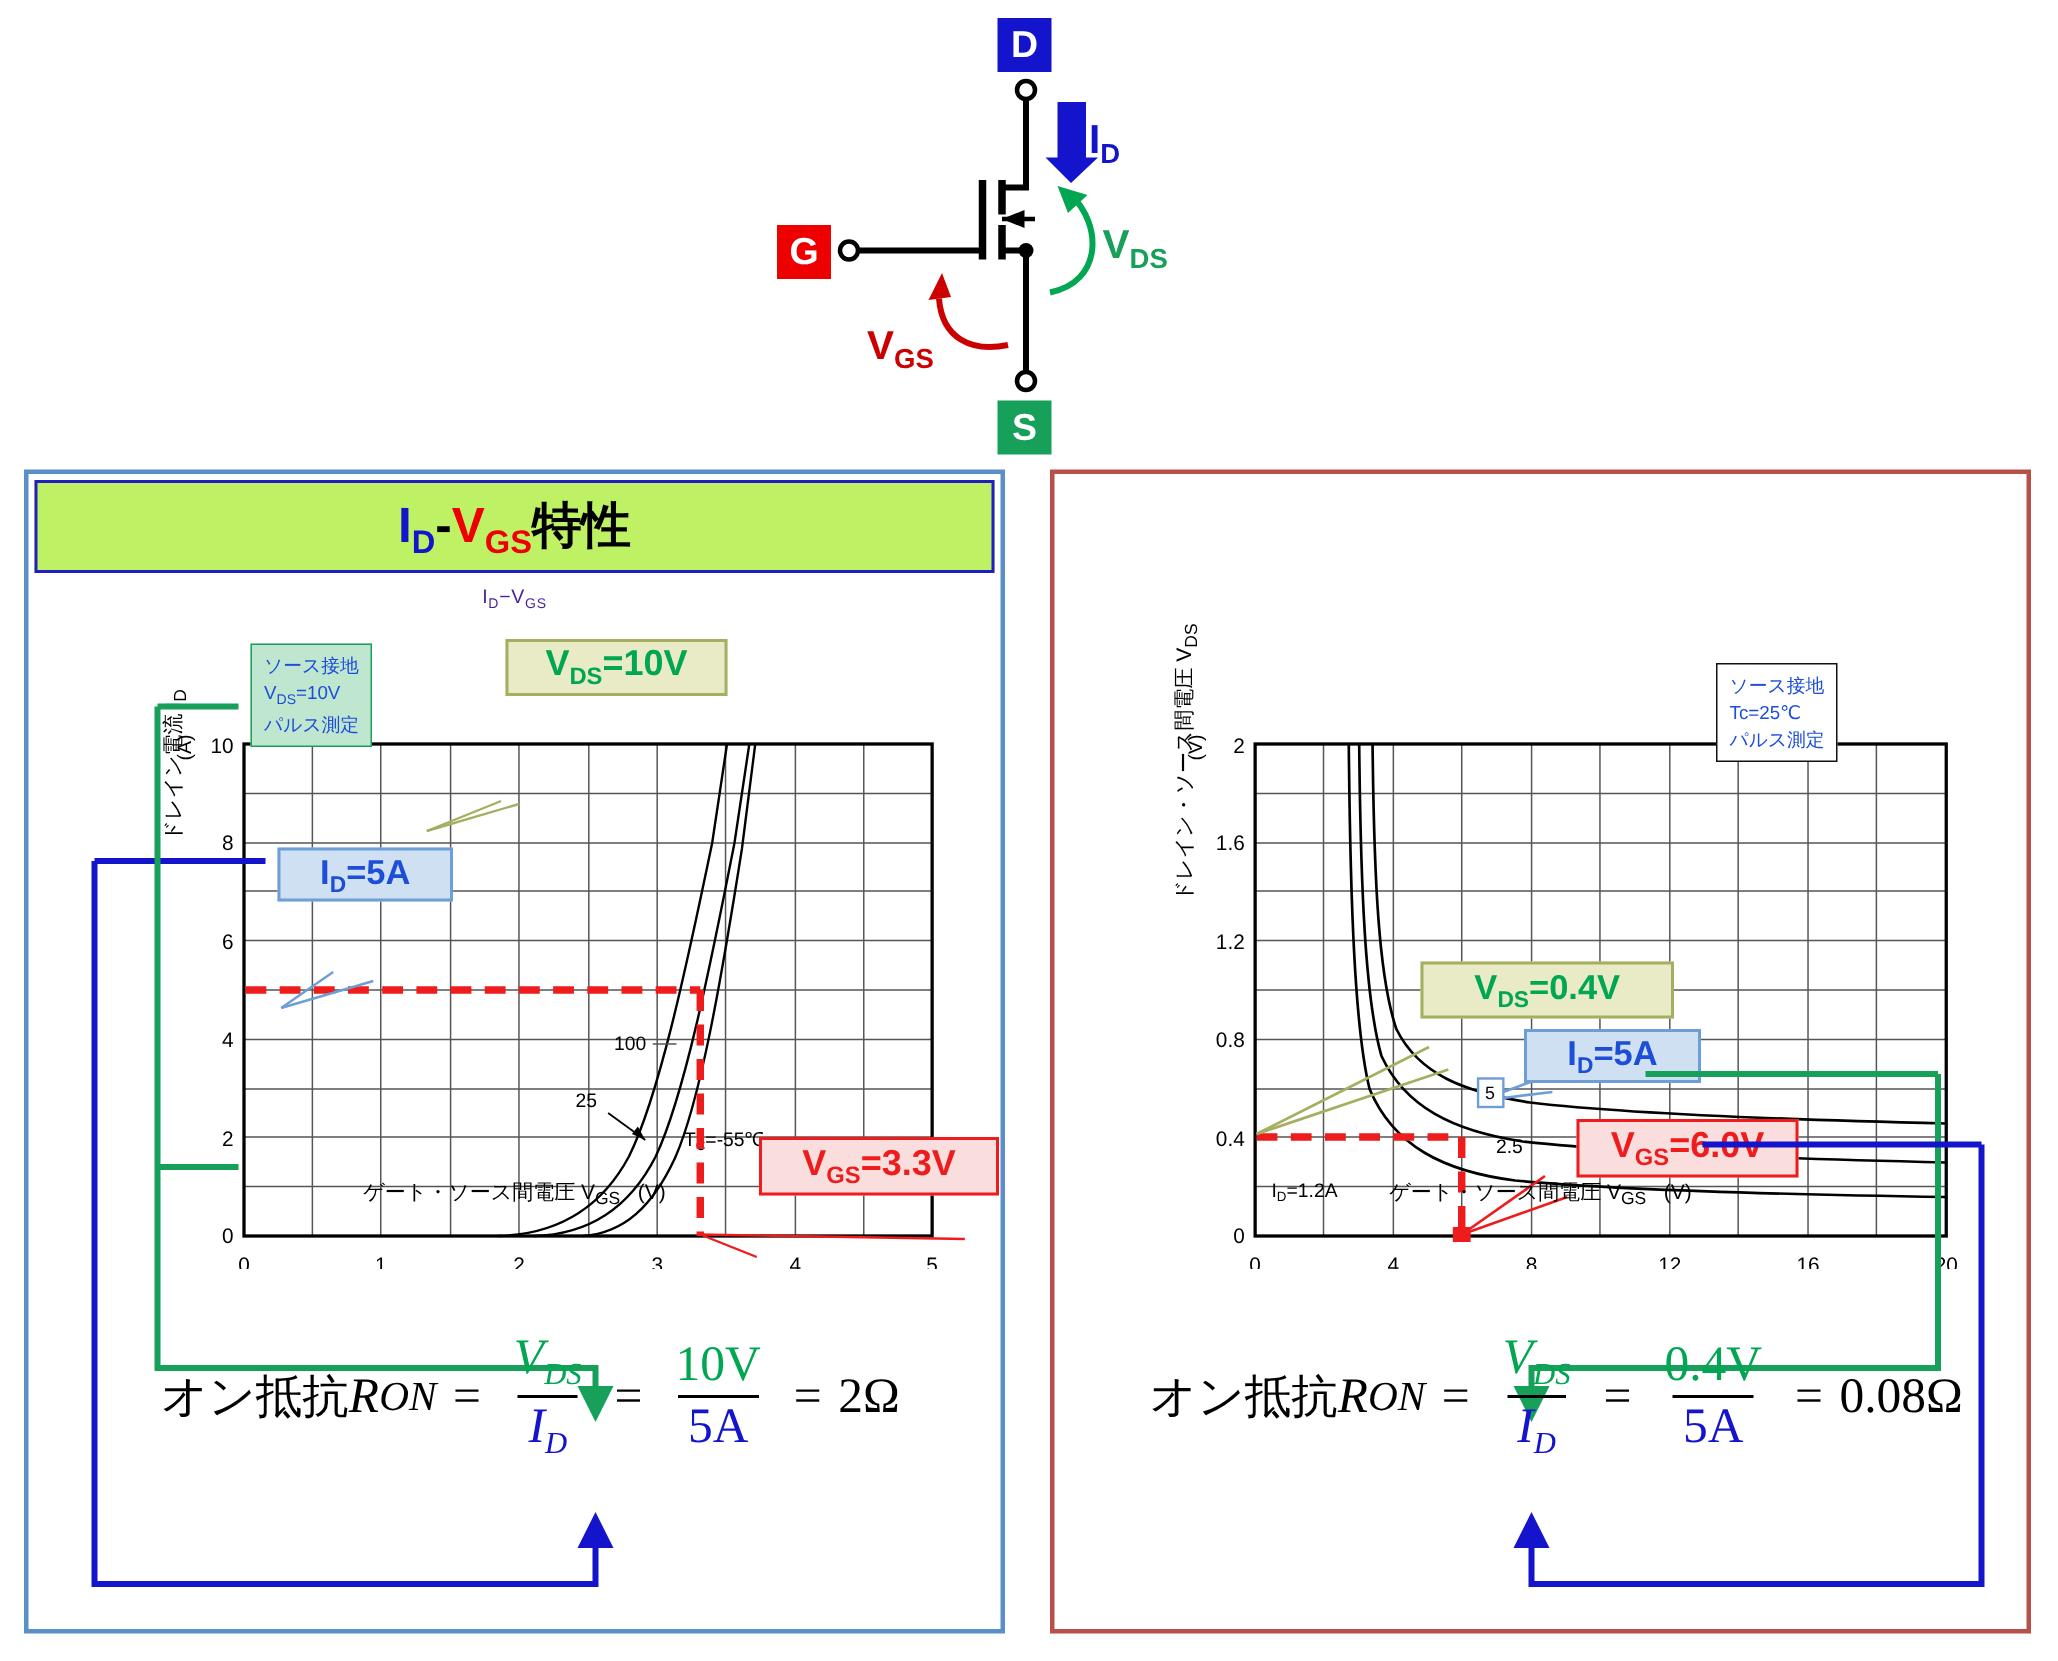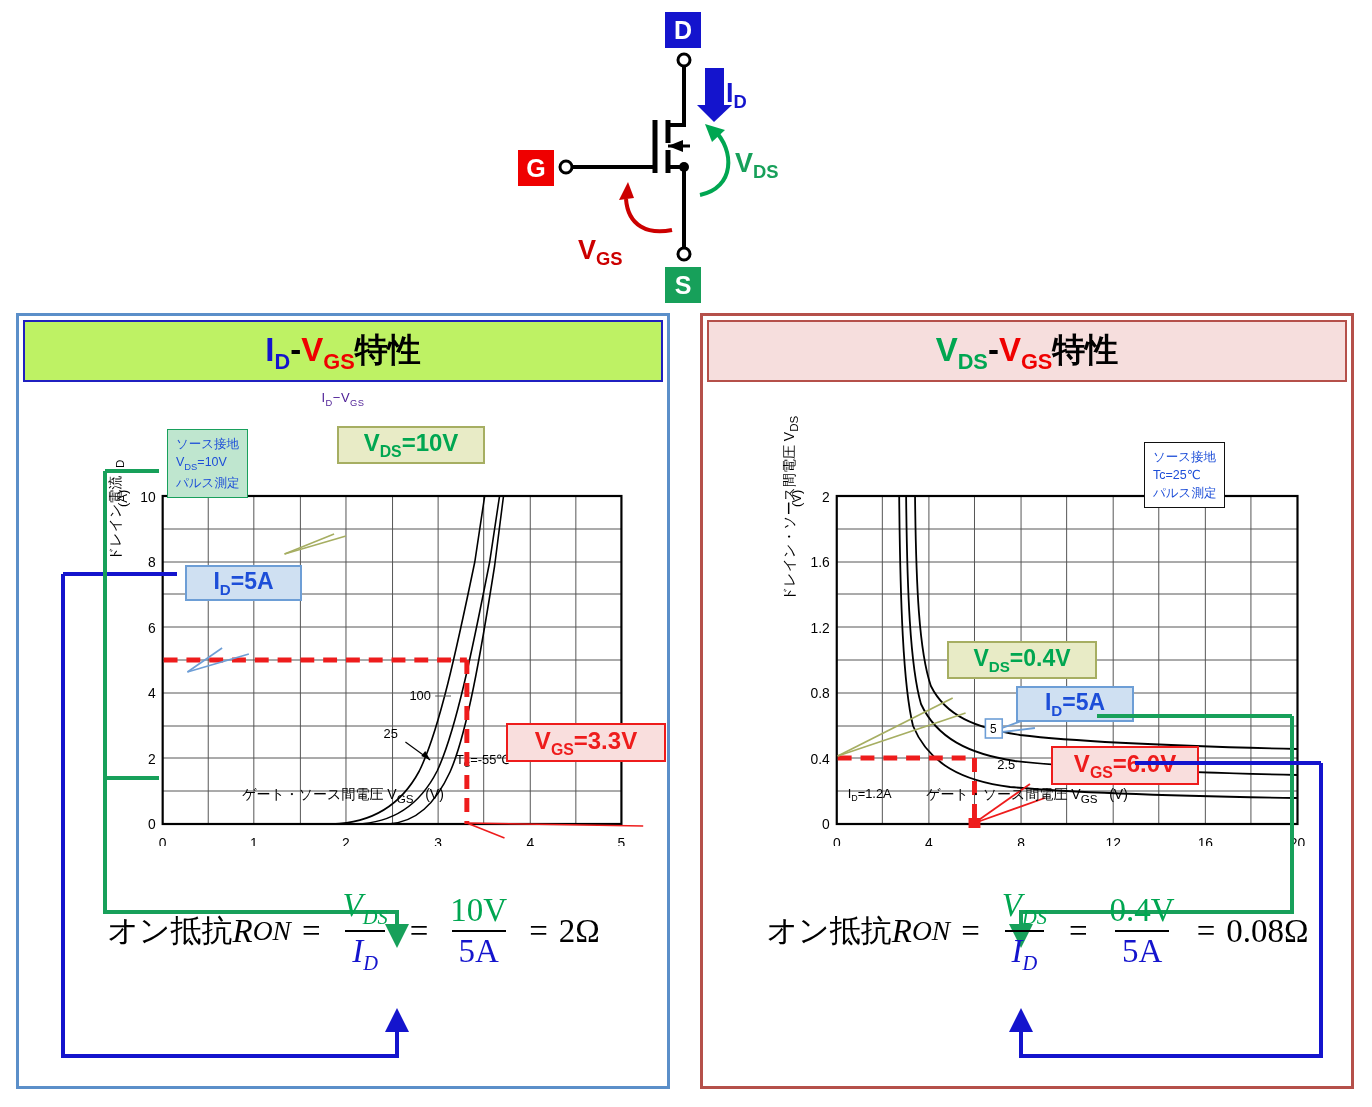--- a/index.html
+++ b/index.html
@@ -13,21 +13,21 @@
             align-items:center;justify-content:center;color:#fff;
             font-weight:bold;font-size:25px;line-height:1;}
   #term-d{left:665px;top:12px;background:#1414cd;}
   #term-g{left:518px;top:150px;background:#ef0000;}
   #term-s{left:665px;top:267px;background:#17a05a;}
 
   .lbl{position:absolute;font-weight:bold;white-space:nowrap;line-height:1;}
   .lbl sub{font-size:.68em;}
   #lbl-id{left:726px;top:80px;font-size:27px;color:#1414cd;}
   #lbl-vds{left:735px;top:150px;font-size:27px;color:#17a05a;}
-  #lbl-vgs{left:578px;top:217px;font-size:27px;color:#cc0000;margin-top:20px;}
+  #lbl-vgs{left:578px;top:217px;font-size:27px;color:#cc0000;}
 
   
   .panel{position:absolute;top:313px;width:654px;height:776px;background:#fff;
          box-sizing:border-box;}
   #panel-left{left:16px;border:3px solid #5b8fc9;}
   #panel-right{left:700px;border:3px solid #b5504a;}
 
   .panel-head{position:absolute;left:4px;top:4px;right:4px;height:62px;
               box-sizing:border-box;display:flex;align-items:center;
               justify-content:center;}
@@ -54,22 +54,22 @@
   .callout{position:absolute;box-sizing:border-box;font-weight:bold;
            white-space:nowrap;display:flex;align-items:center;
            justify-content:center;}
   .callout sub{font-size:.66em;}
   .co-olive{background:#e8ebc6;border:2px solid #a6ae62;color:#00a651;}
   .co-blue {background:#cfe0f2;border:2px solid #6d9ed6;color:#1d4ed8;}
   .co-red  {background:#f9dedd;border:2.5px solid #ee1c1c;color:#ee1c1c;}
 
   #co-vds10 {left:318px;top:110px;width:148px;height:38px;font-size:24px;}
   #co-id5L  {left:166px;top:249px;width:117px;height:36px;font-size:23px;}
-  #co-vgs33 {left:487px;top:407px;width:160px;height:39px;font-size:24px;}
-  #co-vds04 {left:944px;top:325px;width:150px;height:38px;font-size:23px;}
+  #co-vgs33 {left:487px;top:442px;width:160px;height:39px;font-size:24px;}
+  #co-vds04 {left:944px;top:325px;width:169px;height:38px;font-size:23px;}
   #co-id5R  {left:1013px;top:370px;width:118px;height:36px;font-size:23px;}
   #co-vgs60 {left:1012px;top:430px;width:148px;height:39px;font-size:24px;}
 
   
   .formula{position:absolute;left:0;width:100%;top:572px;
            display:flex;align-items:center;justify-content:center;
            font-family:"Liberation Serif","DejaVu Serif",serif;
            font-size:33px;color:#000;}
   .fm-jp{font-family:"Liberation Sans","DejaVu Sans",sans-serif;font-size:31px;margin-left:21px;}
   .it{font-style:italic;}
@@ -283,25 +283,20 @@
       <span class="num g">10V</span>
       <span class="den b">5A</span>
     </span>
     <span class="eq">=</span>
     <span>2Ω</span>
   </div>
 </div>
 
 <div class="panel" id="panel-right">
 
-  <div class="panel-head">
-    <div class="panel-title">
-      <span class="t-green">V</span><sub class="t-green">DS</sub><span class="t-black">-</span><span class="t-red">V</span><sub class="t-red">GS</sub><span class="t-black">特性</span>
-    </div>
-  </div>
 
   <div class="plot-wrap">
 
     <svg class="plotsvg" viewBox="0 0 654 460" preserveAspectRatio="none">
 
       <g stroke="#555" stroke-width="1">
         <line x1="135" y1="143" x2="600" y2="143"></line>
         <line x1="135" y1="176" x2="600" y2="176"></line>
         <line x1="135" y1="208" x2="600" y2="208"></line>
         <line x1="135" y1="241" x2="600" y2="241"></line>

